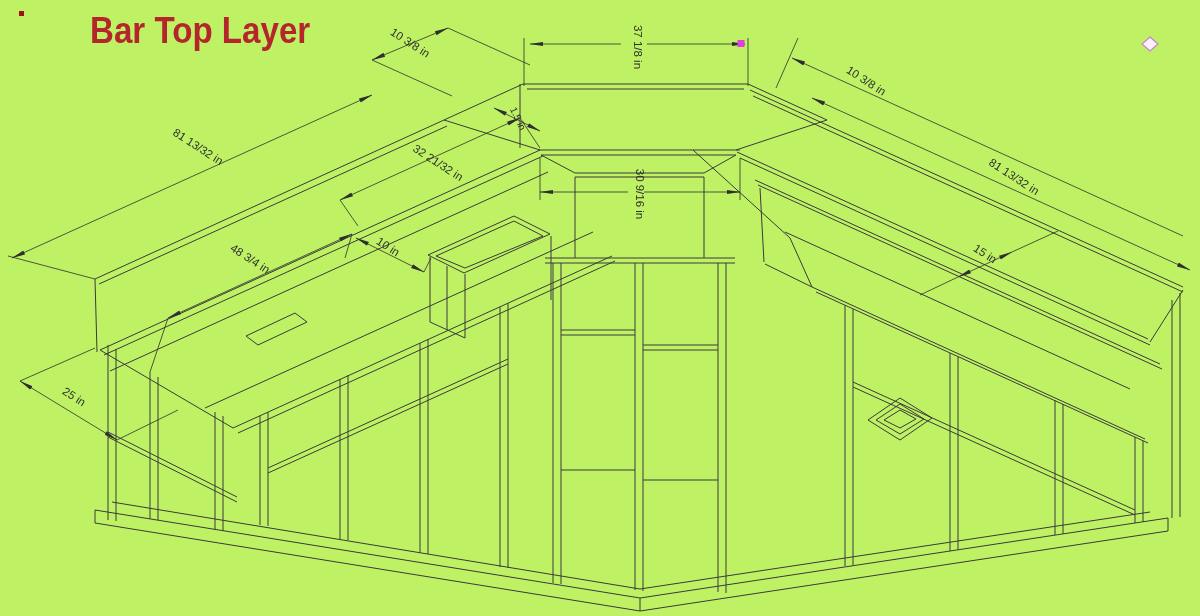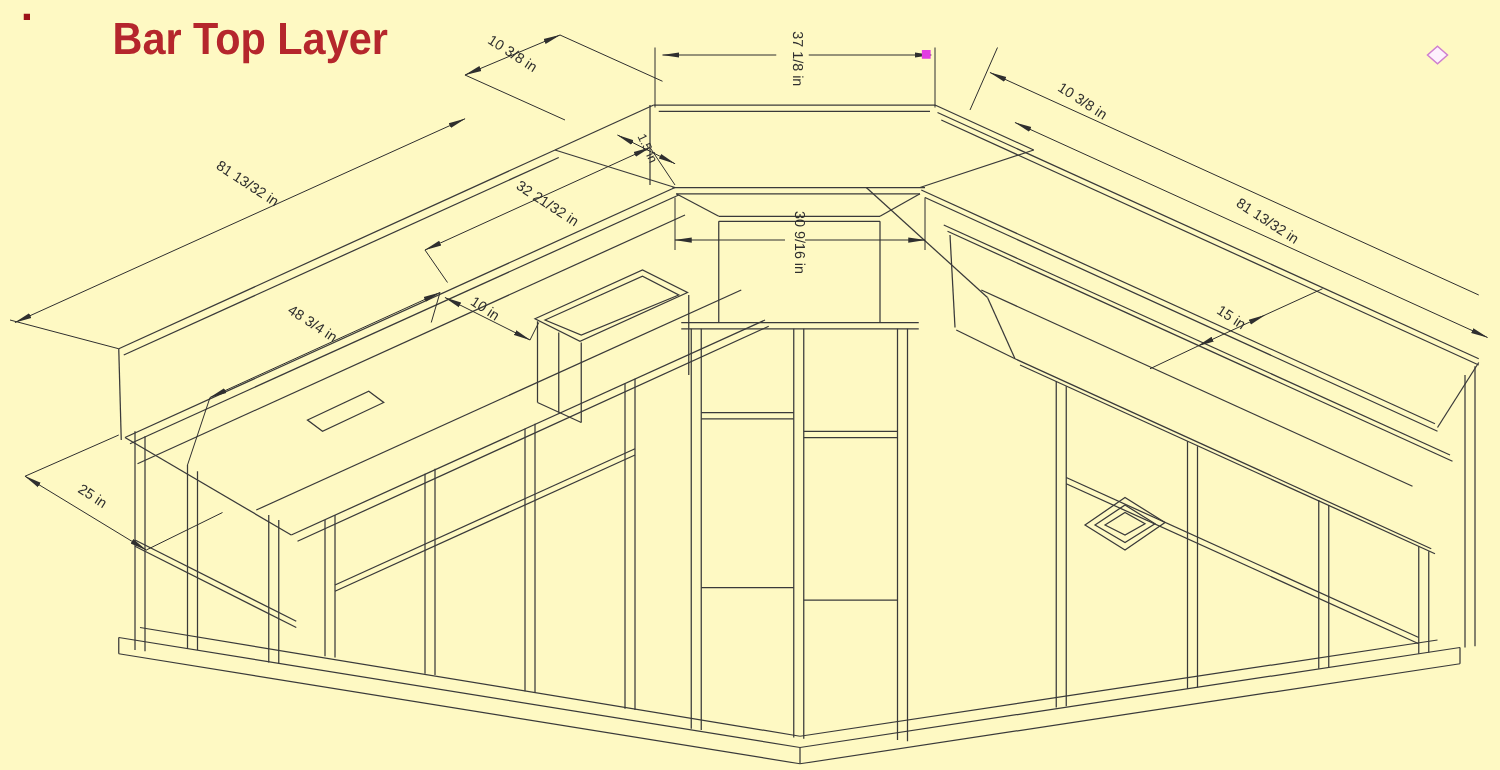--- a/index.html
+++ b/index.html
@@ -1,16 +1,16 @@
 <!DOCTYPE html>
 <html><head>
 <meta charset="utf-8">
 <style>
   html,body{margin:0;padding:0;background:#ffffff;}
-  #stage{position:relative;width:1200px;height:616px;background:#fef9c3;overflow:hidden;
+  #stage{position:relative;width:1200px;height:616px;background:#bef264;overflow:hidden;
          font-family:"Liberation Sans",sans-serif;}
   #title{position:absolute;left:90px;top:10px;font-size:36px;font-weight:bold;
          color:#b5262c;letter-spacing:0px;transform:scaleX(.92);transform-origin:left top;
          font-family:"Liberation Sans",sans-serif;}
   svg{position:absolute;left:0;top:0;}
   .struct{stroke:#3a3a3a;stroke-width:1;fill:none;}
   .dim{stroke:#2f2f2f;stroke-width:0.8;fill:none;}
   .dimtxt{font-family:"Liberation Sans",sans-serif;font-size:11.5px;fill:#2f2f2f;}
   .dimtxt.small{font-size:10px;}
 </style>

